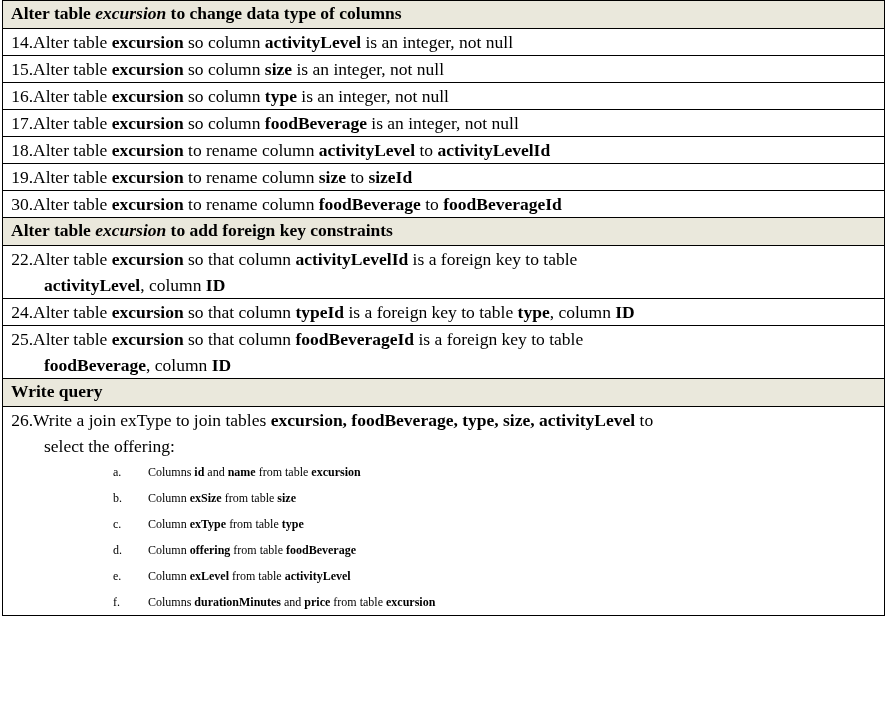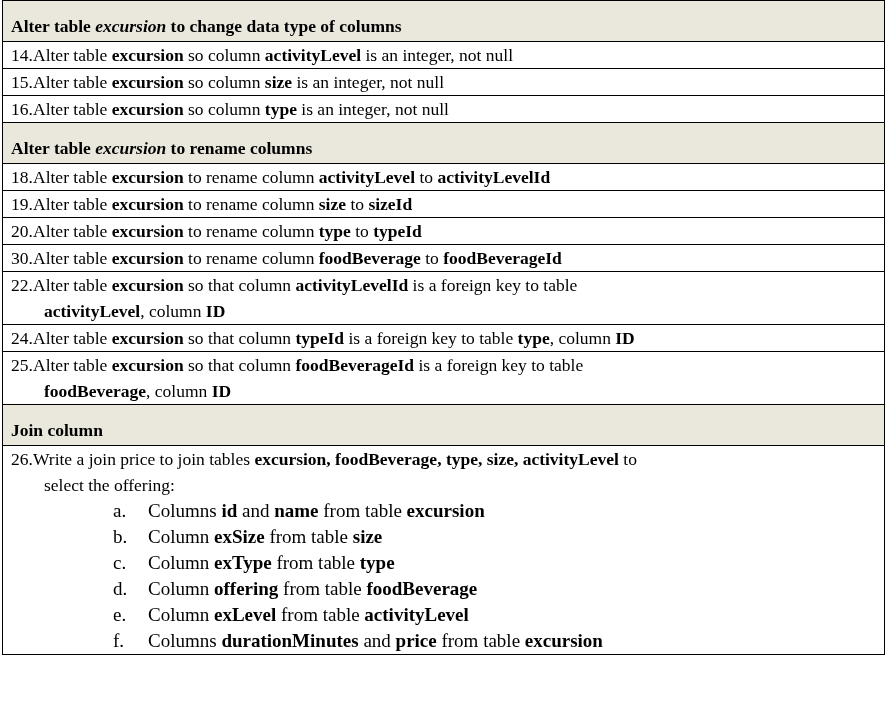--- a/index.html
+++ b/index.html
@@ -31,63 +31,63 @@
   table.reqs td {
     border: 1.5px solid #000000;
     padding: 0;
     vertical-align: top;
   }
   tr.section-head > td {
     background: #eae8dc;
     font-weight: bold;
     font-size: 17.5px;
     line-height: 24px;
-    padding: 13px 0 3px 8px;
+    padding: 0 0 3px 8px;
     height: 24px;
   }
   tr.section-head .ital {
     font-style: italic;
     font-weight: bold;
   }
   tr.item > td {
     background: #ffffff;
     padding: 0;
   }
   .item-line {
     position: relative;
     font-size: 17.5px;
     line-height: 24px;
     padding: 1px 4px 1px 0;
     min-height: 22px;
   }
   .num {
     display: inline-block;
     width: 30px;
-    text-align: center;
+    text-align: right;
     padding-left: 8px;
     box-sizing: border-box;
   }
   .item-body {
     display: inline;
     font-family: Liberation Serif, serif;
   }
   .cont {
     display: block;
     padding-left: 41px;
   }
   b, .b {
     font-weight: bold;
   }
   .sub-list {
     margin: 0;
     padding: 0;
     list-style: none;
   }
   .sub-list li {
-    font-size: 19px;
+    font-size: 12px;
     line-height: 26px;
     padding-left: 110px;
     position: relative;
     white-space: nowrap;
   }
   .sub-letter {
     display: inline-block;
     width: 35px;
   }
 </style>
@@ -108,66 +108,66 @@
         <tr class="item">
           <td>
             <div class="item-line"><span class="num">15.</span><span class="item-body"><span>Alter table </span><span class="b">excursion</span><span> so column </span><span class="b">size</span><span> is an integer, not null</span></span></div>
           </td>
         </tr>
         <tr class="item">
           <td>
             <div class="item-line"><span class="num">16.</span><span class="item-body"><span>Alter table </span><span class="b">excursion</span><span> so column </span><span class="b">type</span><span> is an integer, not null</span></span></div>
           </td>
         </tr>
-        <tr class="section-head">
-          <td><span>Alter table </span><span class="ital">excursion</span><span> to rename columns</span></td>
+        <tr class="item">
+          <td>
+            <div class="item-line"><span class="num">17.</span><span class="item-body"><span>Alter table </span><span class="b">excursion</span><span> so column </span><span class="b">foodBeverage</span><span> is an integer, not null</span></span></div>
+          </td>
         </tr>
         <tr class="item">
           <td>
             <div class="item-line"><span class="num">18.</span><span class="item-body"><span>Alter table </span><span class="b">excursion</span><span> to rename column </span><span class="b">activityLevel</span><span> to </span><span class="b">activityLevelId</span></span></div>
           </td>
         </tr>
         <tr class="item">
           <td>
             <div class="item-line"><span class="num">19.</span><span class="item-body"><span>Alter table </span><span class="b">excursion</span><span> to rename column </span><span class="b">size</span><span> to </span><span class="b">sizeId</span></span></div>
           </td>
         </tr>
         <tr class="item">
           <td>
-            <div class="item-line"><span class="num">20.</span><span class="item-body"><span>Alter table </span><span class="b">excursion</span><span> to rename column </span><span class="b">type</span><span> to </span><span class="b">typeId</span></span></div>
+            <div class="item-line"><span class="num">30.</span><span class="item-body"><span>Alter table </span><span class="b">excursion</span><span> to rename column </span><span class="b">foodBeverage</span><span> to </span><span class="b">foodBeverageId</span></span></div>
           </td>
         </tr>
-        <tr class="item">
-          <td>
-            <div class="item-line"><span class="num">30.</span><span class="item-body"><span>Alter table </span><span class="b">excursion</span><span> to rename column </span><span class="b">foodBeverage</span><span> to </span><span class="b">foodBeverageId</span></span></div>
-          </td>
+        <tr class="section-head">
+          <td><span>Alter table </span><span class="ital">excursion</span><span> to add foreign key constraints</span></td>
         </tr>
         <tr class="item">
           <td>
             <div class="item-line"><span class="num">22.</span><span class="item-body"><span>Alter table </span><span class="b">excursion</span><span> so that column </span><span class="b">activityLevelId</span><span> is a foreign key to table</span></span></div>
             <div class="item-line cont"><span class="item-body"><span class="b">activityLevel</span><span>, column </span><span class="b">ID</span></span></div>
           </td>
         </tr>
         <tr class="item">
           <td>
             <div class="item-line"><span class="num">24.</span><span class="item-body"><span>Alter table </span><span class="b">excursion</span><span> so that column </span><span class="b">typeId</span><span> is a foreign key to table </span><span class="b">type</span><span>, column </span><span class="b">ID</span></span></div>
           </td>
         </tr>
         <tr class="item">
           <td>
             <div class="item-line"><span class="num">25.</span><span class="item-body"><span>Alter table </span><span class="b">excursion</span><span> so that column </span><span class="b">foodBeverageId</span><span> is a foreign key to table</span></span></div>
             <div class="item-line cont"><span class="item-body"><span class="b">foodBeverage</span><span>, column </span><span class="b">ID</span></span></div>
           </td>
         </tr>
         <tr class="section-head">
-          <td><span>Join column</span></td>
+          <td><span>Write query</span></td>
         </tr>
         <tr class="item">
           <td>
-            <div class="item-line"><span class="num">26.</span><span class="item-body"><span>Write a join price to join tables </span><span class="b">excursion, foodBeverage, type, size, activityLevel</span><span> to</span></span></div>
+            <div class="item-line"><span class="num">26.</span><span class="item-body"><span>Write a join exType to join tables </span><span class="b">excursion, foodBeverage, type, size, activityLevel</span><span> to</span></span></div>
             <div class="item-line cont"><span class="item-body"><span>select the offering:</span></span></div>
             <ul class="sub-list">
               <li><span class="sub-letter">a.</span><span>Columns </span><span class="b">id</span><span> and </span><span class="b">name</span><span> from table </span><span class="b">excursion</span></li>
               <li><span class="sub-letter">b.</span><span>Column </span><span class="b">exSize</span><span> from table </span><span class="b">size</span></li>
               <li><span class="sub-letter">c.</span><span>Column </span><span class="b">exType</span><span> from table </span><span class="b">type</span></li>
               <li><span class="sub-letter">d.</span><span>Column </span><span class="b">offering</span><span> from table </span><span class="b">foodBeverage</span></li>
               <li><span class="sub-letter">e.</span><span>Column </span><span class="b">exLevel</span><span> from table </span><span class="b">activityLevel</span></li>
               <li><span class="sub-letter">f.</span><span>Columns </span><span class="b">durationMinutes</span><span> and </span><span class="b">price</span><span> from table </span><span class="b">excursion</span></li>
             </ul>
           </td>

